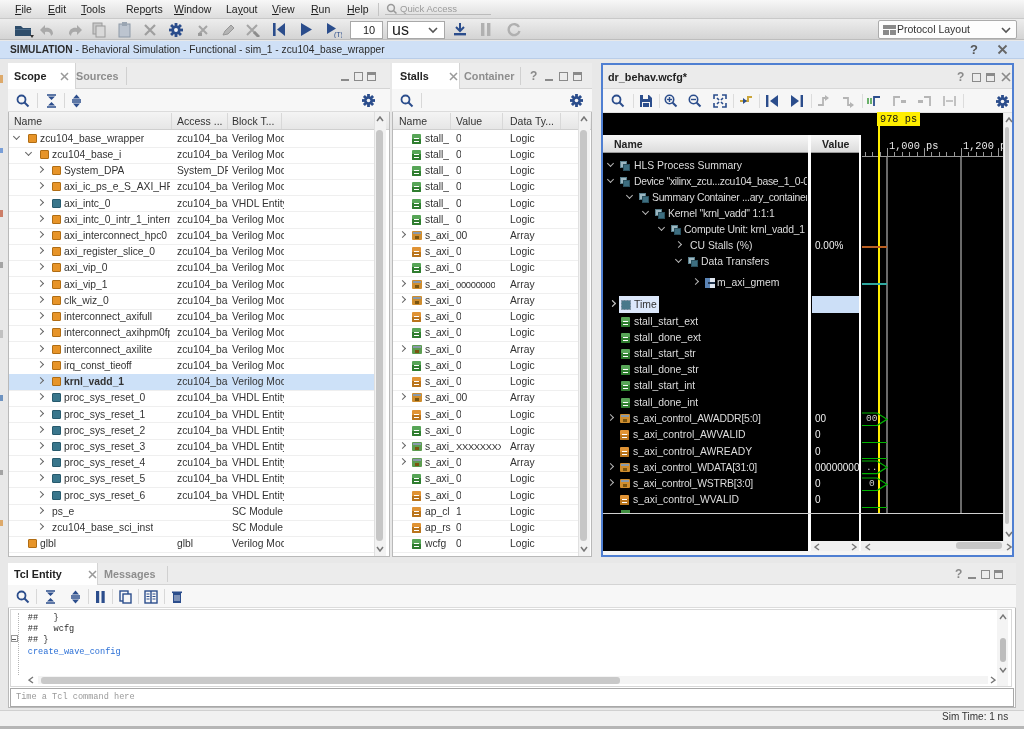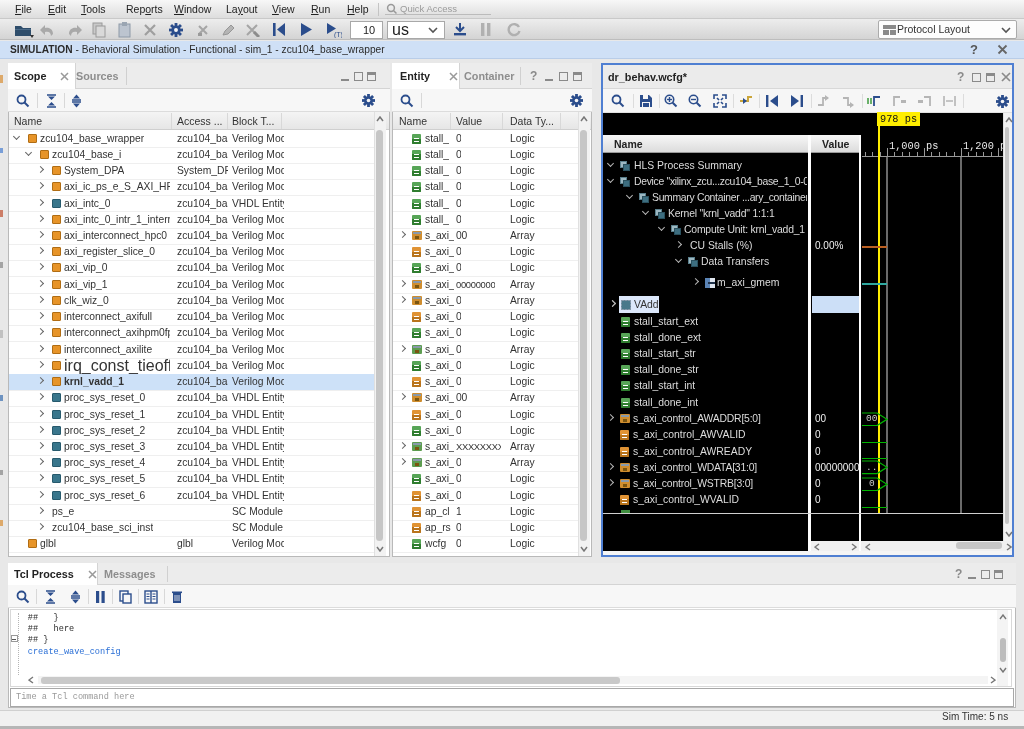--- a/index.html
+++ b/index.html
@@ -237,21 +237,21 @@
 <div style="position:absolute;left:232px;top:324.375px;height:18px;line-height:18px;font-family:'Liberation Sans',sans-serif;font-size:10.3px;color:#333;font-weight:normal;white-space:pre;max-width:52px;overflow:hidden;">Verilog Mod</div>
 <div style="position:absolute;left:9px;top:341.3px;width:366px;height:1px;background:#efefef;"></div>
 <div style="position:absolute;left:38px;top:345.605px;width:5px;height:5px;border:solid #666;border-width:1.6px 1.6px 0 0;transform:rotate(45deg);"></div>
 <div style="position:absolute;left:52px;top:344.605px;width:9px;height:9px;background:#e79428;border:1px solid #b06d14;border-radius:1px;"></div>
 <div style="position:absolute;left:64px;top:340.605px;height:18px;line-height:18px;font-family:'Liberation Sans',sans-serif;font-size:10.3px;color:#333;font-weight:normal;white-space:pre;max-width:106px;overflow:hidden;">interconnect_axilite</div>
 <div style="position:absolute;left:177px;top:340.605px;height:18px;line-height:18px;font-family:'Liberation Sans',sans-serif;font-size:10.3px;color:#333;font-weight:normal;white-space:pre;max-width:51px;overflow:hidden;">zcu104_bas</div>
 <div style="position:absolute;left:232px;top:340.605px;height:18px;line-height:18px;font-family:'Liberation Sans',sans-serif;font-size:10.3px;color:#333;font-weight:normal;white-space:pre;max-width:52px;overflow:hidden;">Verilog Mod</div>
 <div style="position:absolute;left:9px;top:357.5px;width:366px;height:1px;background:#efefef;"></div>
 <div style="position:absolute;left:38px;top:361.83500000000004px;width:5px;height:5px;border:solid #666;border-width:1.6px 1.6px 0 0;transform:rotate(45deg);"></div>
 <div style="position:absolute;left:52px;top:360.83500000000004px;width:9px;height:9px;background:#e79428;border:1px solid #b06d14;border-radius:1px;"></div>
-<div style="position:absolute;left:64px;top:356.83500000000004px;height:18px;line-height:18px;font-family:'Liberation Sans',sans-serif;font-size:16px;color:#333;font-weight:normal;white-space:pre;max-width:106px;overflow:hidden;">irq_const_tieoff</div>
+<div style="position:absolute;left:64px;top:356.83500000000004px;height:18px;line-height:18px;font-family:'Liberation Sans',sans-serif;font-size:10px;color:#333;font-weight:normal;white-space:pre;max-width:106px;overflow:hidden;">irq_const_tieoff</div>
 <div style="position:absolute;left:177px;top:356.83500000000004px;height:18px;line-height:18px;font-family:'Liberation Sans',sans-serif;font-size:10.3px;color:#333;font-weight:normal;white-space:pre;max-width:51px;overflow:hidden;">zcu104_bas</div>
 <div style="position:absolute;left:232px;top:356.83500000000004px;height:18px;line-height:18px;font-family:'Liberation Sans',sans-serif;font-size:10.3px;color:#333;font-weight:normal;white-space:pre;max-width:52px;overflow:hidden;">Verilog Mod</div>
 <div style="position:absolute;left:9px;top:373.7px;width:366px;height:1px;background:#efefef;"></div>
 <div style="position:absolute;left:9px;top:374.0px;width:366px;height:16px;background:#cde1f8;"></div>
 <div style="position:absolute;left:38px;top:378.06500000000005px;width:5px;height:5px;border:solid #666;border-width:1.6px 1.6px 0 0;transform:rotate(45deg);"></div>
 <div style="position:absolute;left:52px;top:377.06500000000005px;width:9px;height:9px;background:#e79428;border:1px solid #b06d14;border-radius:1px;"></div>
 <div style="position:absolute;left:64px;top:373.06500000000005px;height:18px;line-height:18px;font-family:'Liberation Sans',sans-serif;font-size:10.3px;color:#333;font-weight:bold;white-space:pre;max-width:106px;overflow:hidden;">krnl_vadd_1</div>
 <div style="position:absolute;left:177px;top:373.06500000000005px;height:18px;line-height:18px;font-family:'Liberation Sans',sans-serif;font-size:10.3px;color:#333;font-weight:normal;white-space:pre;max-width:51px;overflow:hidden;">zcu104_bas</div>
 <div style="position:absolute;left:232px;top:373.06500000000005px;height:18px;line-height:18px;font-family:'Liberation Sans',sans-serif;font-size:10.3px;color:#333;font-weight:normal;white-space:pre;max-width:52px;overflow:hidden;">Verilog Mod</div>
 <div style="position:absolute;left:9px;top:390.0px;width:366px;height:1px;background:#efefef;"></div>
@@ -314,21 +314,21 @@
 <svg style="position:absolute;left:376px;top:116px" width="8" height="6">
     <path d="M1 5 L4 1 L7 5" fill="none" stroke="#777" stroke-width="1.5"></path>
   </svg>
 <svg style="position:absolute;left:376px;top:546px" width="8" height="6">
     <path d="M1 1 L4 5 L7 1" fill="none" stroke="#777" stroke-width="1.5"></path>
   </svg>
 <div style="position:absolute;left:376px;top:130px;width:7px;height:411px;background:#c6c6c6;border-radius:4px;"></div>
 <div style="position:absolute;left:392px;top:63px;width:200px;height:494px;background:#fff;border:1px solid #b9b9b9;"></div>
 <div style="position:absolute;left:392px;top:63px;width:200px;height:26px;background:#ececec;border-bottom:1px solid #d4d4d4;"></div>
 <div style="position:absolute;left:392px;top:63px;width:68px;height:26px;background:#fff;border-right:1px solid #d4d4d4;"></div>
-<div style="position:absolute;left:400px;top:67px;height:18px;line-height:18px;font-family:'Liberation Sans',sans-serif;font-size:10.8px;color:#222;font-weight:bold;white-space:pre;">Entity</div>
+<div style="position:absolute;left:400px;top:67px;height:18px;line-height:18px;font-family:'Liberation Sans',sans-serif;font-size:10.8px;color:#222;font-weight:bold;white-space:pre;">Stalls</div>
 <svg style="position:absolute;left:449px;top:72px" width="9" height="9">
     <path d="M1 1 L8 8 M8 1 L1 8" stroke="#999" stroke-width="1.5"></path>
   </svg>
 <div style="position:absolute;left:464px;top:67px;height:18px;line-height:18px;font-family:'Liberation Sans',sans-serif;font-size:10.8px;color:#8d8d8d;font-weight:bold;white-space:pre;max-width:52px;overflow:hidden;">Container I</div>
 <div style="position:absolute;left:520px;top:67px;width:1px;height:18px;background:#d0d0d0;"></div>
 <div style="position:absolute;left:530px;top:67px;height:18px;line-height:18px;font-family:'Liberation Sans',sans-serif;font-size:12px;color:#8a8a8a;font-weight:bold;white-space:pre;">?</div>
 <div style="position:absolute;left:545px;top:79px;width:8px;height:2px;background:#8a8a8a;"></div>
 <div style="position:absolute;left:559px;top:72px;width:9px;height:9px;border:1.5px solid #8a8a8a;"></div>
 <div style="position:absolute;left:573px;top:72px;width:9px;height:9px;border:1.5px solid #8a8a8a;border-top-width:3px;"></div>
 <div style="position:absolute;left:392px;top:89px;width:200px;height:23px;background:#f7f7f7;border-bottom:1px solid #dcdcdc;"></div>
@@ -812,21 +812,21 @@
 <div style="position:absolute;left:815px;top:474.8px;height:18px;line-height:18px;font-family:'Liberation Sans',sans-serif;font-size:10px;color:#f0f0f0;font-weight:normal;white-space:pre;max-width:44px;overflow:hidden;">0</div>
 <div style="position:absolute;left:620px;top:495.4px;width:9px;height:10px;background:linear-gradient(180deg,#e09334 0 45%,#b9741c 45% 100%);box-shadow:inset 0 -3px 0 0 #b9741c;border-radius:1px;">
     <div style="position:absolute;left:2px;top:4px;width:5px;height:1px;background:#fff;"></div>
     <div style="position:absolute;left:2px;top:7px;width:5px;height:1px;background:#fff;"></div>
   </div>
 <div style="position:absolute;left:633px;top:491.4px;height:18px;line-height:18px;font-family:'Liberation Sans',sans-serif;font-size:10.4px;color:#dcdcdc;font-weight:normal;white-space:pre;max-width:174px;overflow:hidden;">s_axi_control_WVALID</div>
 <div style="position:absolute;left:815px;top:491.4px;height:18px;line-height:18px;font-family:'Liberation Sans',sans-serif;font-size:10px;color:#f0f0f0;font-weight:normal;white-space:pre;max-width:44px;overflow:hidden;">0</div>
 <div style="position:absolute;left:619px;top:296px;width:40px;height:17px;background:#dce8fb;"></div>
 <div style="position:absolute;left:610px;top:300.5px;width:5px;height:5px;border:solid #b5b5b5;border-width:1.6px 1.6px 0 0;transform:rotate(45deg);"></div>
 <div style="position:absolute;left:621px;top:299.5px;width:10px;height:10px;border:1px dashed #8899aa;background:#49788a;"></div>
-<div style="position:absolute;left:634px;top:295.5px;height:18px;line-height:18px;font-family:'Liberation Sans',sans-serif;font-size:10.4px;color:#333;font-weight:normal;white-space:pre;">VAdd</div>
+<div style="position:absolute;left:634px;top:295.5px;height:18px;line-height:18px;font-family:'Liberation Sans',sans-serif;font-size:10.4px;color:#333;font-weight:normal;white-space:pre;">Time</div>
 <div style="position:absolute;left:812px;top:296px;width:47px;height:17px;background:#ccdff7;"></div>
 <div style="position:absolute;left:862px;top:246px;width:25px;height:1.6px;background:#bb5f22;"></div>
 <div style="position:absolute;left:862px;top:283px;width:25px;height:1.6px;background:#2fa8a0;"></div>
 <svg style="position:absolute;left:862px;top:411.6px" width="26" height="14.599999999999966">
     <path d="M0 1 L15 1 L25 7.2999999999999545 L15 13.599999999999966 L0 13.599999999999966" fill="none" stroke="#00b400" stroke-width="1.2"></path>
   </svg>
 <div style="position:absolute;left:866px;top:409.9px;height:18px;line-height:18px;font-family:'Liberation Mono',monospace;font-size:9.5px;color:#cfcfcf;font-weight:normal;white-space:pre;">00</div>
 <div style="position:absolute;left:862px;top:441.5px;width:25px;height:1.4px;background:#00b400;"></div>
 <div style="position:absolute;left:862px;top:458.0px;width:25px;height:1.4px;background:#00b400;"></div>
 <svg style="position:absolute;left:862px;top:460.4px" width="26" height="14.600000000000023">
@@ -858,21 +858,21 @@
 <svg style="position:absolute;left:865px;top:543px" width="6" height="8">
     <path d="M5 1 L1 4 L5 7" fill="none" stroke="#777" stroke-width="1.4"></path>
   </svg>
 <div style="position:absolute;left:956px;top:542px;width:46px;height:7px;background:#c6c6c6;border-radius:3px;"></div>
 <svg style="position:absolute;left:1006px;top:543px" width="6" height="8">
     <path d="M1 1 L5 4 L1 7" fill="none" stroke="#777" stroke-width="1.4"></path>
   </svg>
 <div style="position:absolute;left:8px;top:563px;width:1008px;height:145px;background:#fff;border:1px solid #b9b9b9;"></div>
 <div style="position:absolute;left:8px;top:563px;width:1008px;height:22px;background:#ececec;border-bottom:1px solid #d4d4d4;"></div>
 <div style="position:absolute;left:8px;top:563px;width:90px;height:22px;background:#fff;border-right:1px solid #d4d4d4;"></div>
-<div style="position:absolute;left:14px;top:565px;height:18px;line-height:18px;font-family:'Liberation Sans',sans-serif;font-size:10.8px;color:#222;font-weight:bold;white-space:pre;">Tcl Process</div>
+<div style="position:absolute;left:14px;top:565px;height:18px;line-height:18px;font-family:'Liberation Sans',sans-serif;font-size:10.8px;color:#222;font-weight:bold;white-space:pre;">Tcl Entity</div>
 <svg style="position:absolute;left:88px;top:570px" width="9" height="9">
     <path d="M1 1 L8 8 M8 1 L1 8" stroke="#999" stroke-width="1.5"></path>
   </svg>
 <div style="position:absolute;left:104px;top:565px;height:18px;line-height:18px;font-family:'Liberation Sans',sans-serif;font-size:10.8px;color:#8d8d8d;font-weight:bold;white-space:pre;">Messages</div>
 <div style="position:absolute;left:167px;top:566px;width:1px;height:16px;background:#d0d0d0;"></div>
 <div style="position:absolute;left:955px;top:565px;height:18px;line-height:18px;font-family:'Liberation Sans',sans-serif;font-size:12px;color:#8a8a8a;font-weight:bold;white-space:pre;">?</div>
 <div style="position:absolute;left:968px;top:577px;width:8px;height:2px;background:#8a8a8a;"></div>
 <div style="position:absolute;left:981px;top:570px;width:9px;height:9px;border:1.5px solid #8a8a8a;"></div>
 <div style="position:absolute;left:994px;top:570px;width:9px;height:9px;border:1.5px solid #8a8a8a;border-top-width:3px;"></div>
 <div style="position:absolute;left:8px;top:585px;width:1008px;height:23px;background:#f7f7f7;border-bottom:1px solid #dcdcdc;"></div>
@@ -909,21 +909,21 @@
 <svg style="position:absolute;left:171px;top:590px" width="12" height="14">
     <rect x="2" y="3" width="8" height="10" fill="#2b4d8c"></rect>
     <rect x="1" y="1.5" width="10" height="1.6" fill="#2b4d8c"></rect>
     <path d="M4 5 v6 M6 5 v6 M8 5 v6" stroke="#f7f7f7" stroke-width="0.8"></path>
   </svg>
 <div style="position:absolute;left:10px;top:609px;width:1002px;height:78px;background:#fff;border:1px solid #d8d8d8;"></div>
 <div style="position:absolute;left:18px;top:613px;width:1px;height:62px;border-left:1px dotted #b5b5b5;"></div>
 <div style="position:absolute;left:10.5px;top:635px;width:7px;height:7px;border:1px solid #999;background:#fff;"></div>
 <div style="position:absolute;left:12px;top:638.5px;width:4px;height:1px;background:#555;"></div>
 <div style="position:absolute;left:27.8px;top:608.5px;height:18px;line-height:18px;font-family:'Liberation Mono',monospace;font-size:8.6px;color:#2b2b2b;font-weight:normal;white-space:pre;">##   }</div>
-<div style="position:absolute;left:27.8px;top:620.0px;height:18px;line-height:18px;font-family:'Liberation Mono',monospace;font-size:8.6px;color:#2b2b2b;font-weight:normal;white-space:pre;">##   here</div>
+<div style="position:absolute;left:27.8px;top:620.0px;height:18px;line-height:18px;font-family:'Liberation Mono',monospace;font-size:8.6px;color:#2b2b2b;font-weight:normal;white-space:pre;">##   wcfg</div>
 <div style="position:absolute;left:27.8px;top:631.0px;height:18px;line-height:18px;font-family:'Liberation Mono',monospace;font-size:8.6px;color:#2b2b2b;font-weight:normal;white-space:pre;">## }</div>
 <div style="position:absolute;left:27.8px;top:642.5px;height:18px;line-height:18px;font-family:'Liberation Mono',monospace;font-size:8.6px;color:#2a6fd6;font-weight:normal;white-space:pre;">create_wave_config</div>
 <div style="position:absolute;left:997px;top:610px;width:11px;height:76px;background:#f4f4f4;"></div>
 <svg style="position:absolute;left:999px;top:614px" width="8" height="6">
     <path d="M1 5 L4 1 L7 5" fill="none" stroke="#777" stroke-width="1.4"></path>
   </svg>
 <svg style="position:absolute;left:999px;top:667px" width="8" height="6">
     <path d="M1 1 L4 5 L7 1" fill="none" stroke="#777" stroke-width="1.4"></path>
   </svg>
 <div style="position:absolute;left:999.5px;top:638px;width:6px;height:24px;background:#bdbdbd;border-radius:3px;"></div>
@@ -931,13 +931,13 @@
     <path d="M5 1 L1 4 L5 7" fill="none" stroke="#777" stroke-width="1.4"></path>
   </svg>
 <div style="position:absolute;left:38px;top:676px;width:950px;height:8px;background:#f4f4f4;"></div>
 <div style="position:absolute;left:41px;top:676.5px;width:579px;height:7px;background:#c9c9c9;border-radius:3px;"></div>
 <svg style="position:absolute;left:990px;top:676px" width="6" height="8">
     <path d="M1 1 L5 4 L1 7" fill="none" stroke="#777" stroke-width="1.4"></path>
   </svg>
 <div style="position:absolute;left:10px;top:688px;width:1004px;height:19px;background:#fff;border:1px solid #a8a8a8;"></div>
 <div style="position:absolute;left:16px;top:688px;height:18px;line-height:18px;font-family:'Liberation Mono',monospace;font-size:8.6px;color:#999;font-weight:normal;white-space:pre;">Time a Tcl command here</div>
 <div style="position:absolute;left:0px;top:710px;width:1024px;height:16px;background:#f1f1f1;border-top:1px solid #d0d0d0;"></div>
-<div style="position:absolute;left:942px;top:708px;height:18px;line-height:18px;font-family:'Liberation Sans',sans-serif;font-size:10px;color:#333;font-weight:normal;white-space:pre;">Sim Time: 5 ns</div>
+<div style="position:absolute;left:942px;top:708px;height:18px;line-height:18px;font-family:'Liberation Sans',sans-serif;font-size:10px;color:#333;font-weight:normal;white-space:pre;">Sim Time: 1 ns</div>
 <div style="position:absolute;left:0px;top:726px;width:1024px;height:3px;background:#b6b6b6;"></div>
 </body></html>

